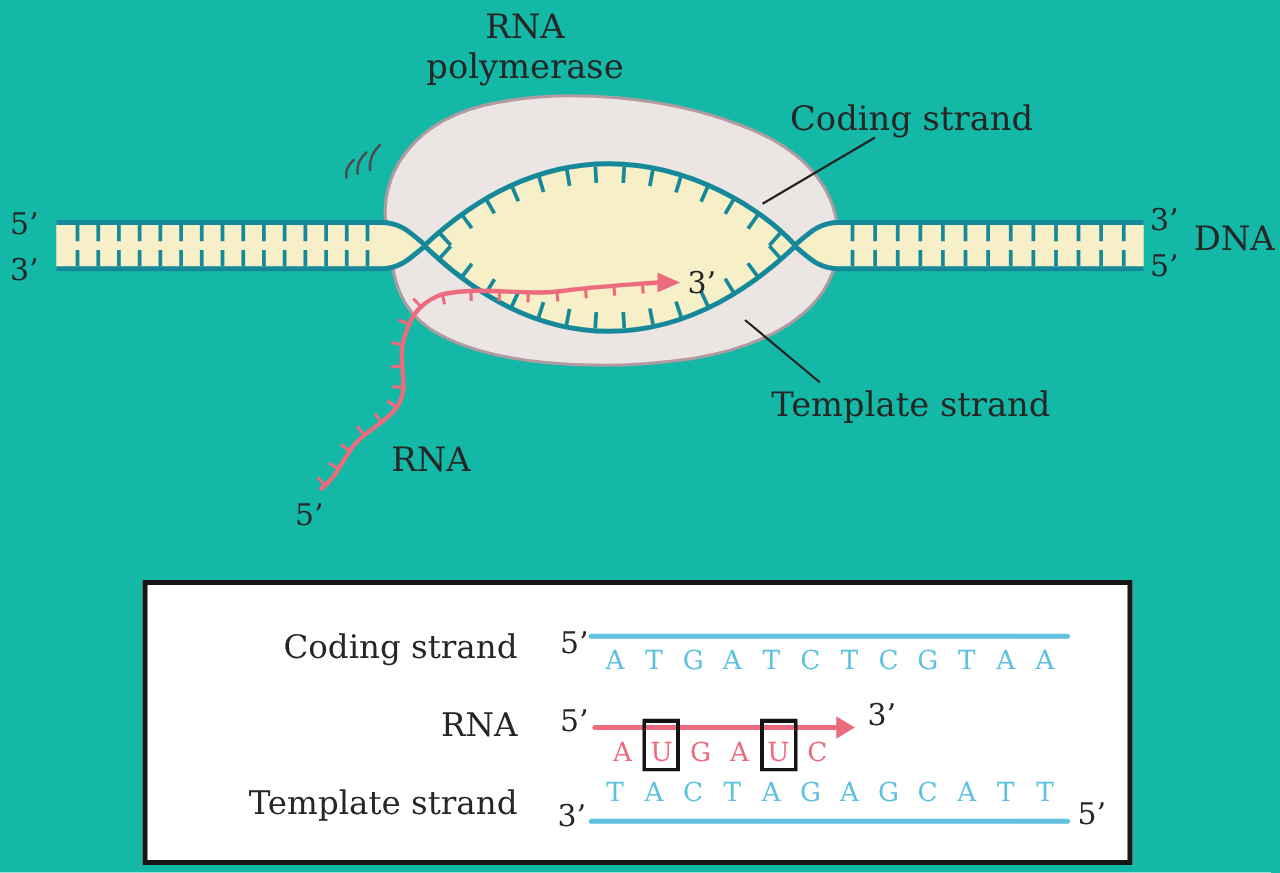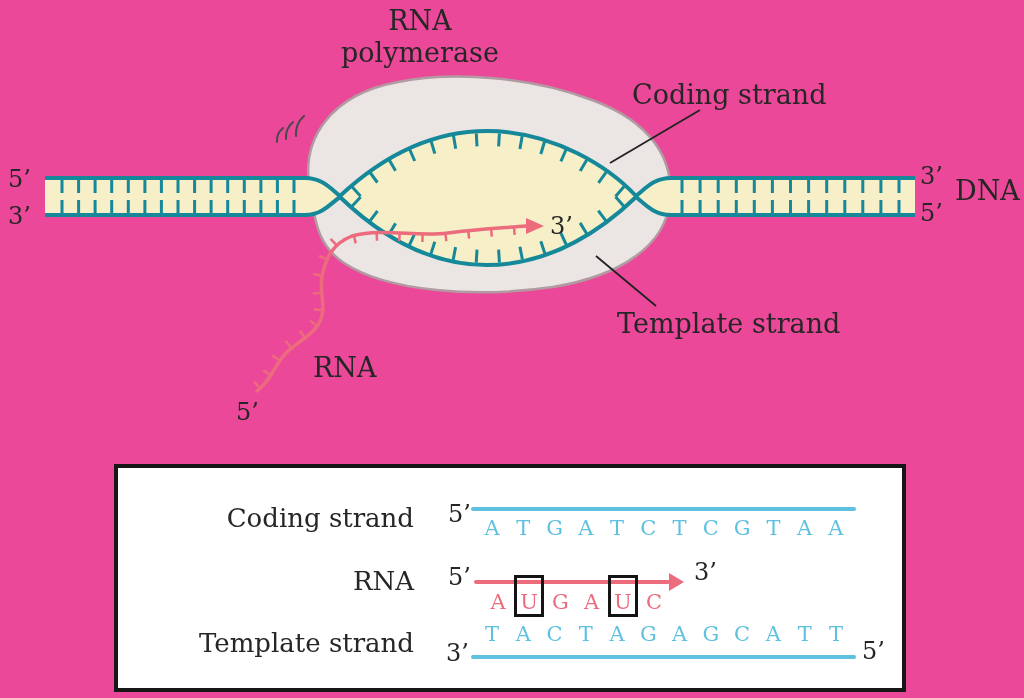--- a/index.html
+++ b/index.html
@@ -1,16 +1,16 @@
 <!DOCTYPE html>
 <html><head>
 <meta charset="utf-8">
 <style>
   html,body{margin:0;padding:0;background:#ffffff;}
-  .stage{position:relative;width:1024px;height:698px;background:#ec4899;
+  .stage{position:relative;width:1024px;height:698px;background:#14b8a6;
          font-family:"DejaVu Serif",serif;overflow:hidden;}
   svg text{font-family:"DejaVu Serif",serif;fill:#262626;}
   .lbl{font-size:27px;}
   .prime-t{font-size:24px;}
 
   
   .panel{position:absolute;left:114px;top:464px;width:784px;height:220px;
          border:4px solid #161616;background:#fff;}
   .row-label{position:absolute;left:12px;width:284px;text-align:right;
              font-size:26px;line-height:34px;color:#262626;}

